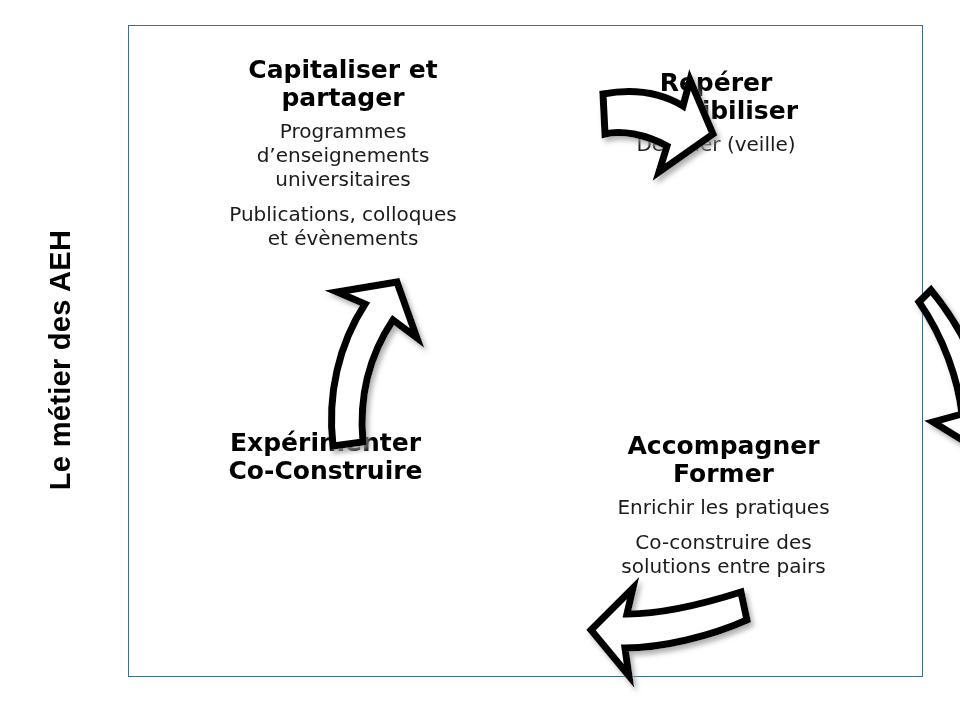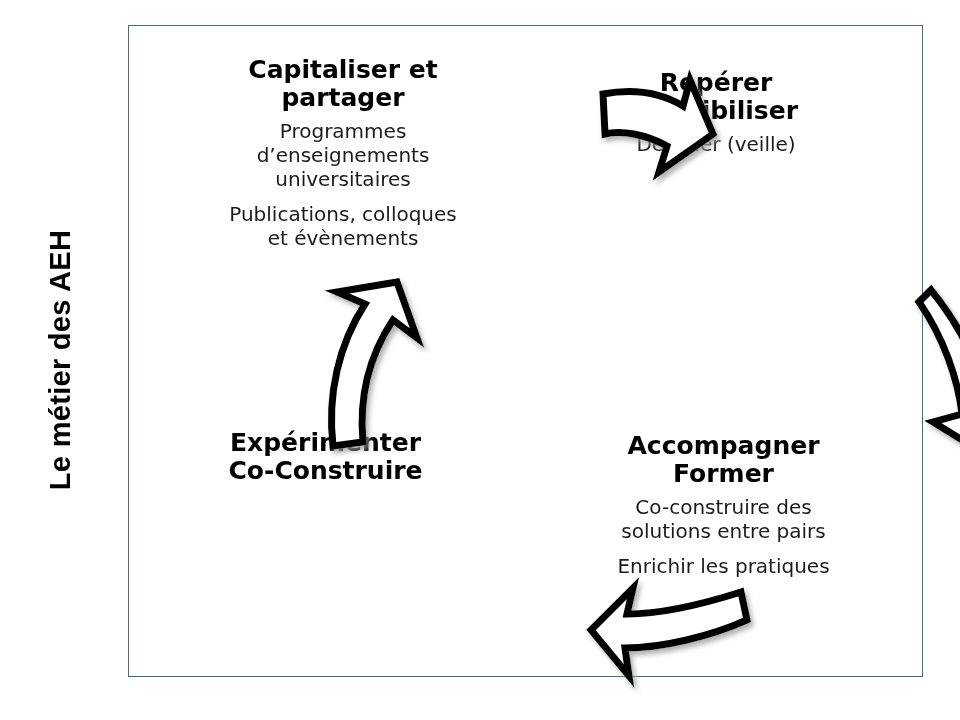--- a/index.html
+++ b/index.html
@@ -129,23 +129,23 @@
 
   <div class="quadrant" id="quad-reperer" style="left:442px; top:43px;">
     <p class="q-heading">Repérer
 Sensibiliser</p>
     <p class="q-body">Décoder (veille)</p>
   </div>
 
   <div class="quadrant" id="quad-accompagner" style="left:447px; top:390px;">
     <p class="q-heading">Accompagner
 Former</p>
+    <p class="q-body">Enrichir les pratiques</p>
     <p class="q-body">Co-construire des
 solutions entre pairs</p>
-    <p class="q-body">Enrichir les pratiques</p>
   </div>
 
   <div class="quadrant" id="quad-experimenter" style="left:54px; top:403px;">
     <p class="q-heading">Expérimenter
 Co-Construire</p>
   </div>
 
   <svg class="arrow-svg" id="arrow-top-right" viewBox="0 0 130 110">
     <path class="arrow-shape" d="M 12,22 C 45,16 72,22 92,34 L 99,8 L 122,62 L 68,100 L 76,74
              C 54,62 30,58 14,62 Z"></path>

